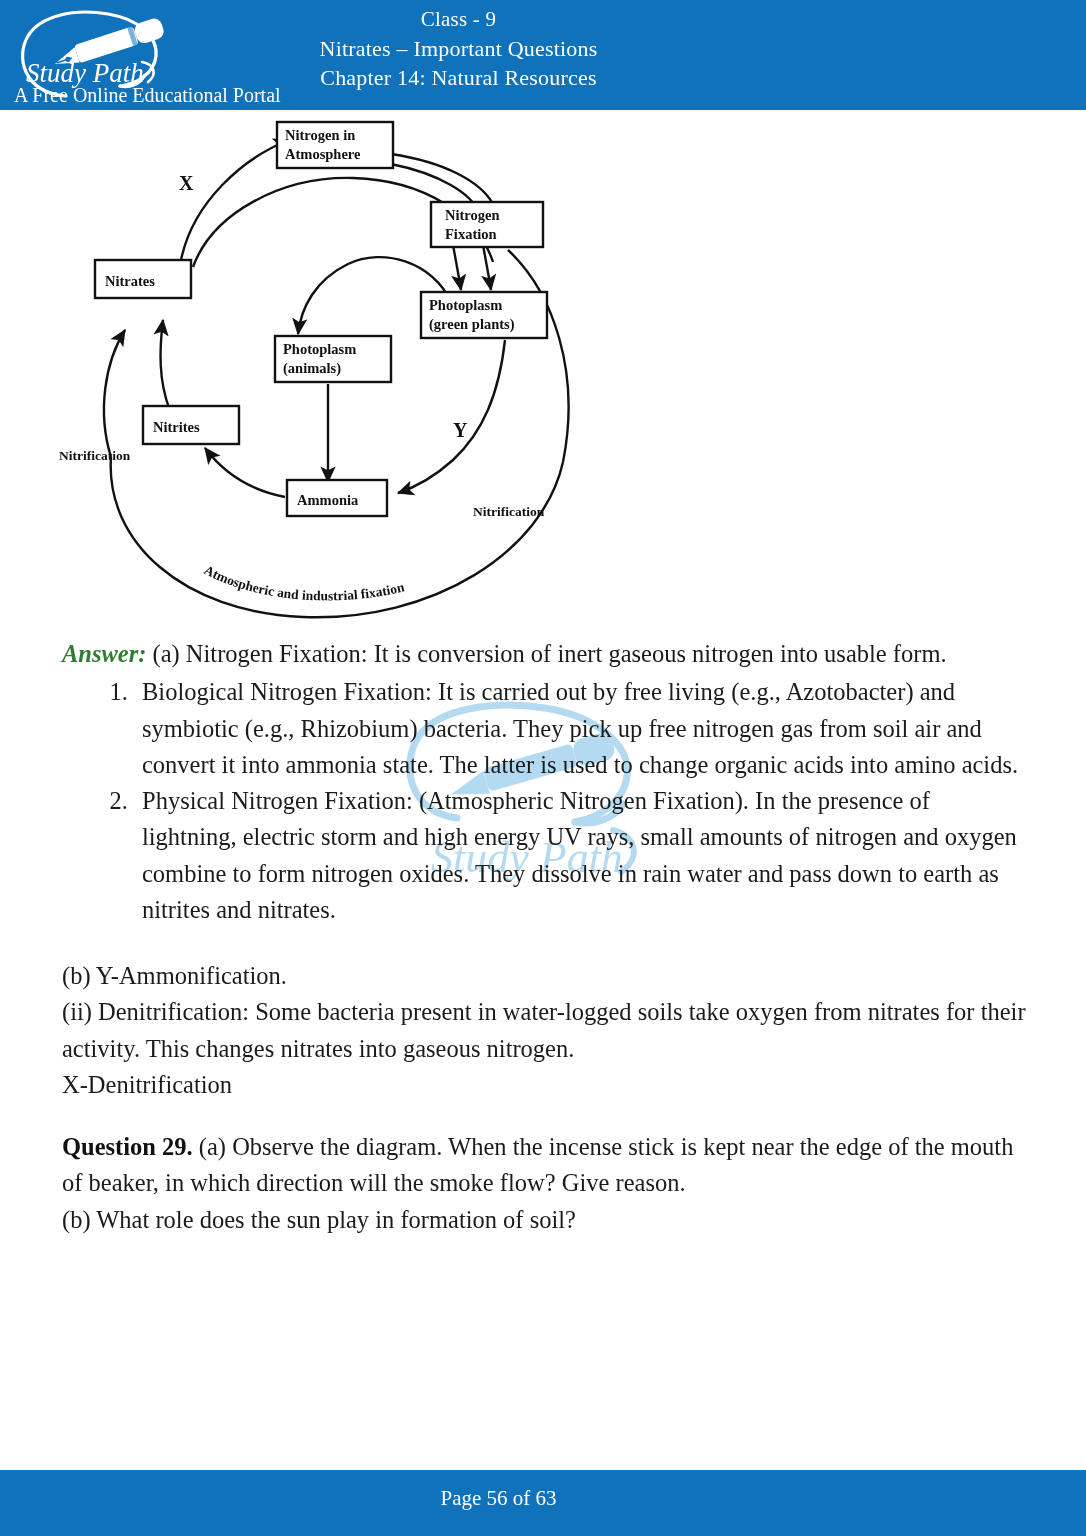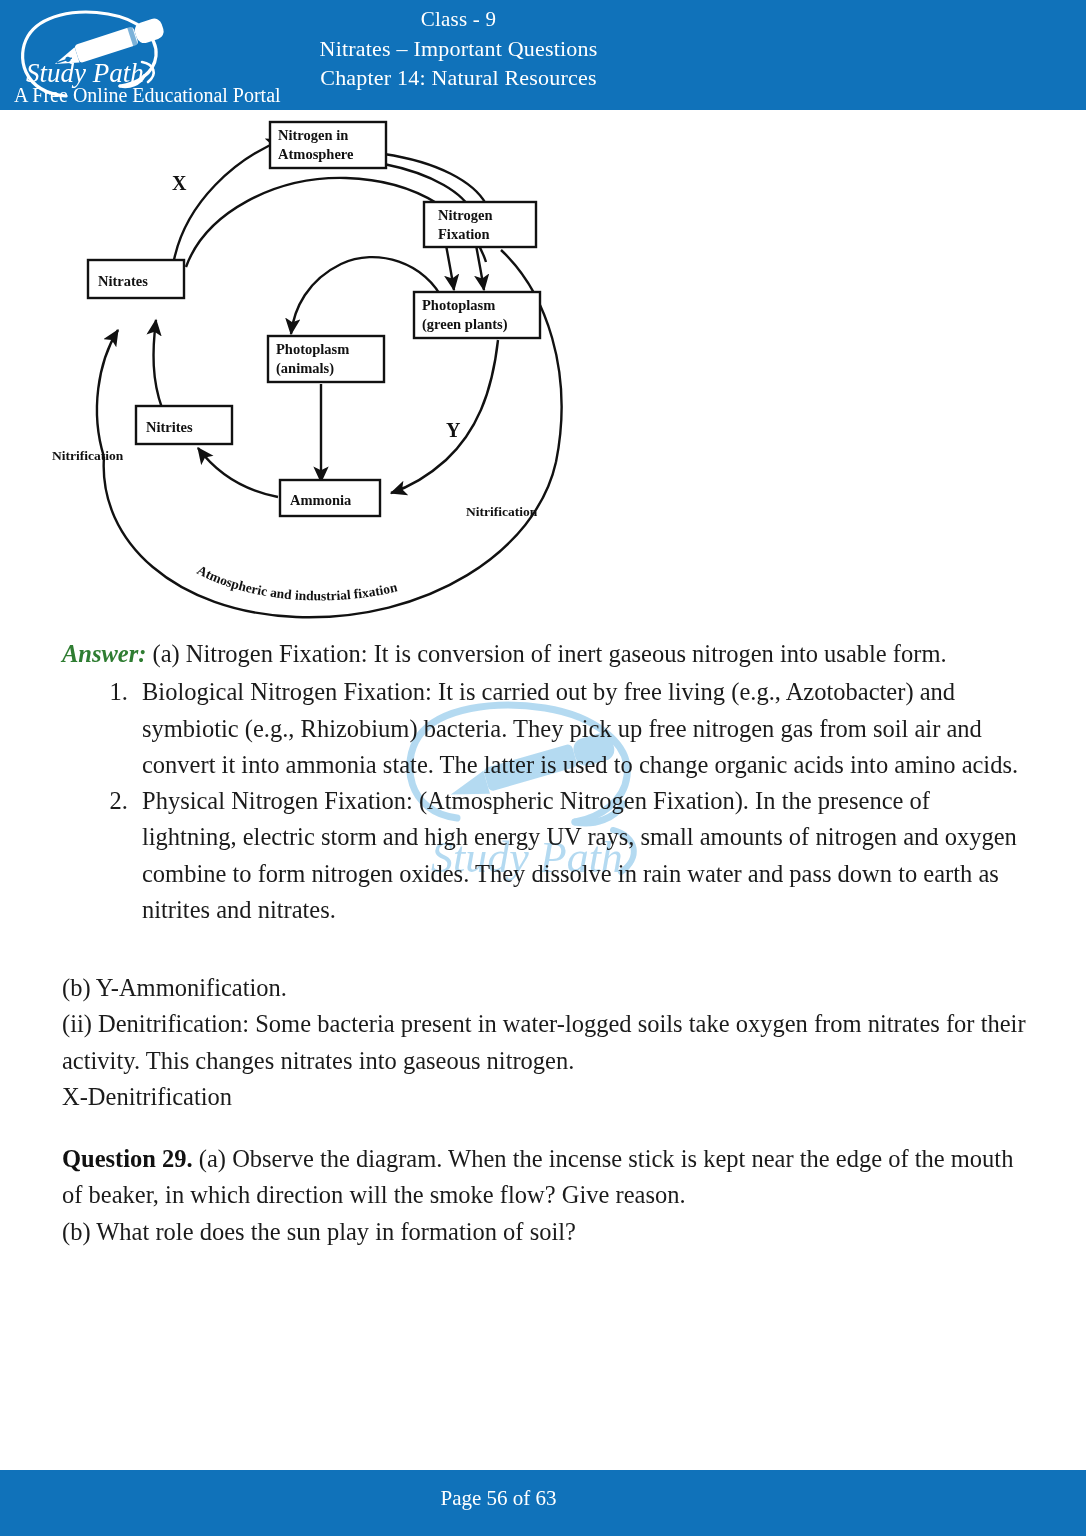--- a/index.html
+++ b/index.html
@@ -33,37 +33,37 @@
     letter-spacing:0.2px;
     font-size:22px;
     white-space:nowrap;
   }
   .header .titles .t-line.l1{font-size:21px;}
   .header .titles .t-line.l2{font-size:22px;}
   .header .titles .t-line.l3{font-size:22px;}
 
   
   .diagram{
-    position:absolute;left:46px;top:112px;width:580px;height:510px;
+    position:absolute;left:53px;top:112px;width:580px;height:510px;
   }
   .diagram svg{display:block;}
 
   
   .content{
     position:absolute;left:62px;top:636px;width:968px;
     font-family:"Liberation Serif", serif;
     font-size:24.5px;
     line-height:1.48;
     color:#1b1b1b;
   }
   .para{margin:0 0 0 0;text-align:left;}
   .ans-label{color:#2f7d32;font-weight:bold;font-style:italic;}
   .q-label{font-weight:bold;color:#111;}
   ol.items{
-    margin:2px 0 16px 0;
+    margin:2px 0 4px 0;
     padding-left:72px;
     list-style-position:outside;
   }
   ol.items li{
     margin:0 0 0 0;
     padding-left:8px;
     line-height:1.48;
   }
   .gap-block{height:26px;}
 

